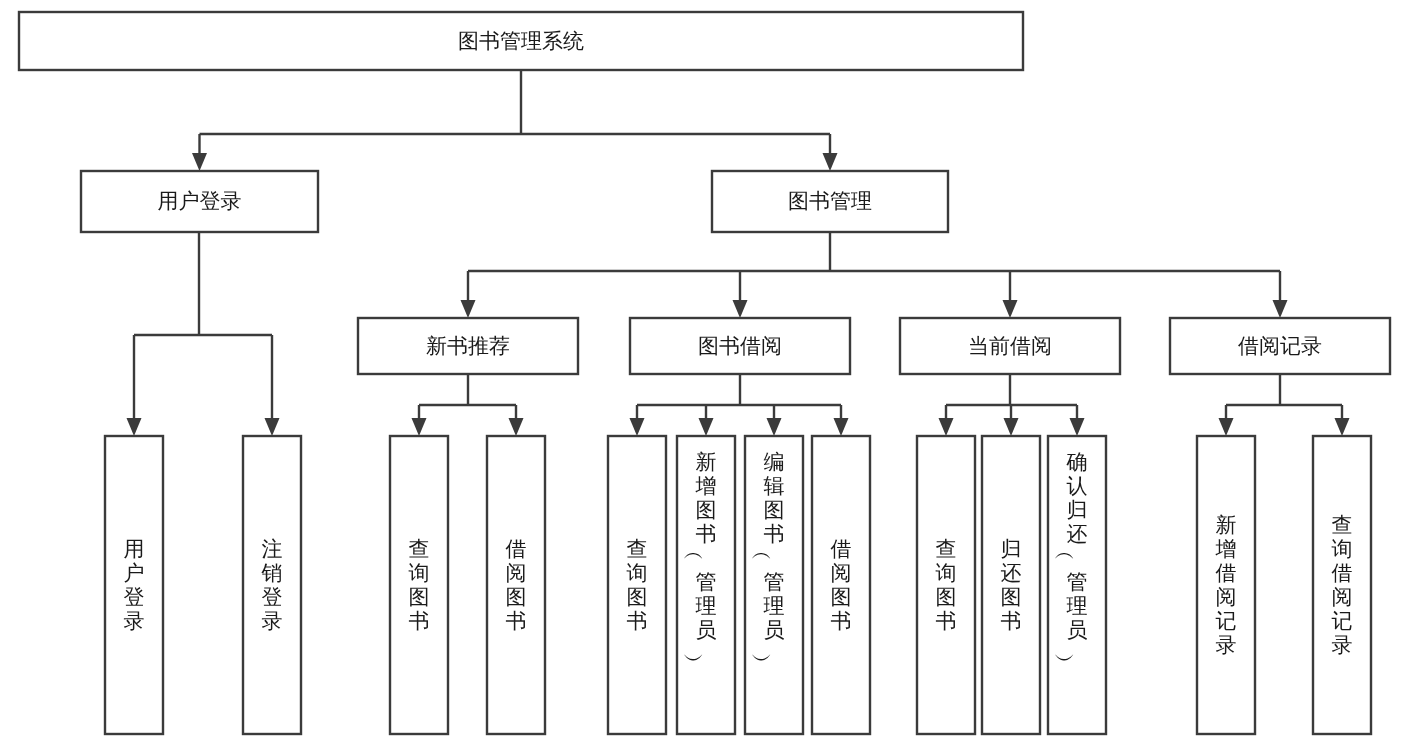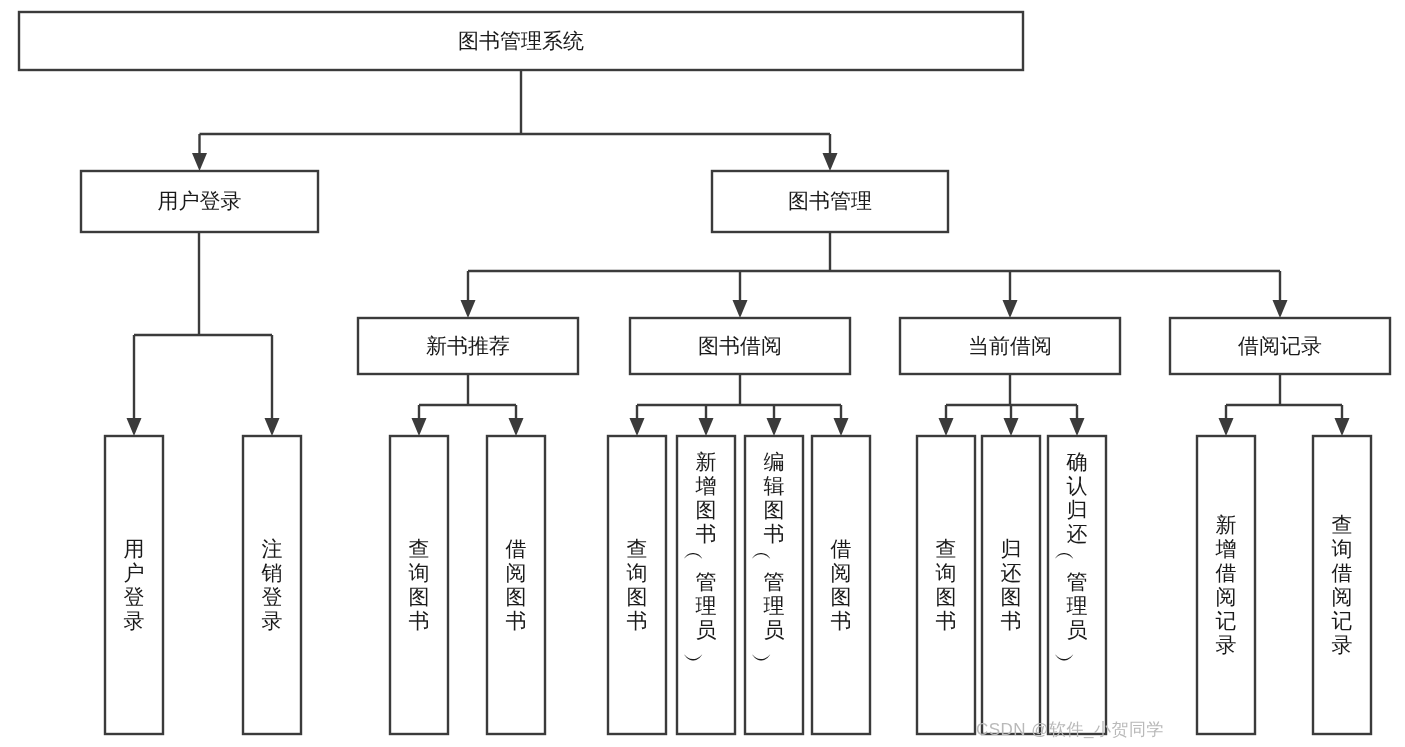--- a/index.html
+++ b/index.html
@@ -202,14 +202,13 @@
         <g>
           <rect x="1197" y="436" width="58" height="298" class="node-box"></rect>
           <text x="1226" y="531.72" class="node-label-vertical"><tspan x="1226" dy="0">新</tspan><tspan x="1226" dy="24">增</tspan><tspan x="1226" dy="24">借</tspan><tspan x="1226" dy="24">阅</tspan><tspan x="1226" dy="24">记</tspan><tspan x="1226" dy="24">录</tspan></text>
         </g>
         <g>
           <rect x="1313" y="436" width="58" height="298" class="node-box"></rect>
           <text x="1342" y="531.72" class="node-label-vertical"><tspan x="1342" dy="0">查</tspan><tspan x="1342" dy="24">询</tspan><tspan x="1342" dy="24">借</tspan><tspan x="1342" dy="24">阅</tspan><tspan x="1342" dy="24">记</tspan><tspan x="1342" dy="24">录</tspan></text>
         </g>
       </g>
   </svg>
-  <div class="watermark">CSDN @软件_小贺同学</div>
 </div>
 
 </body></html>

